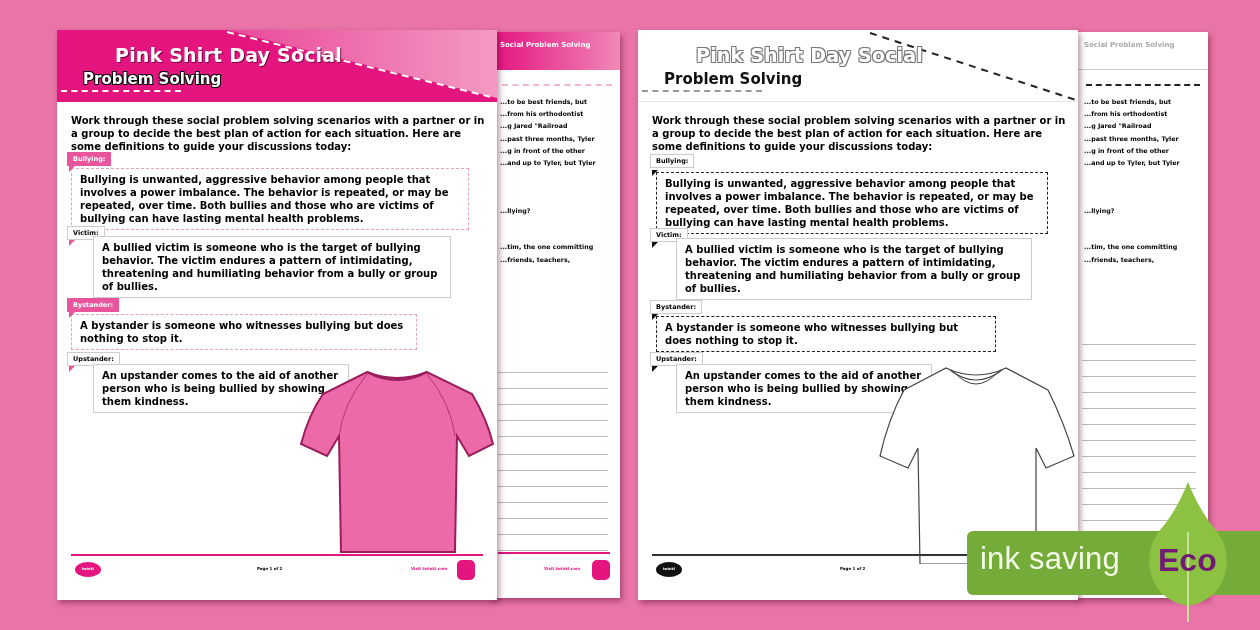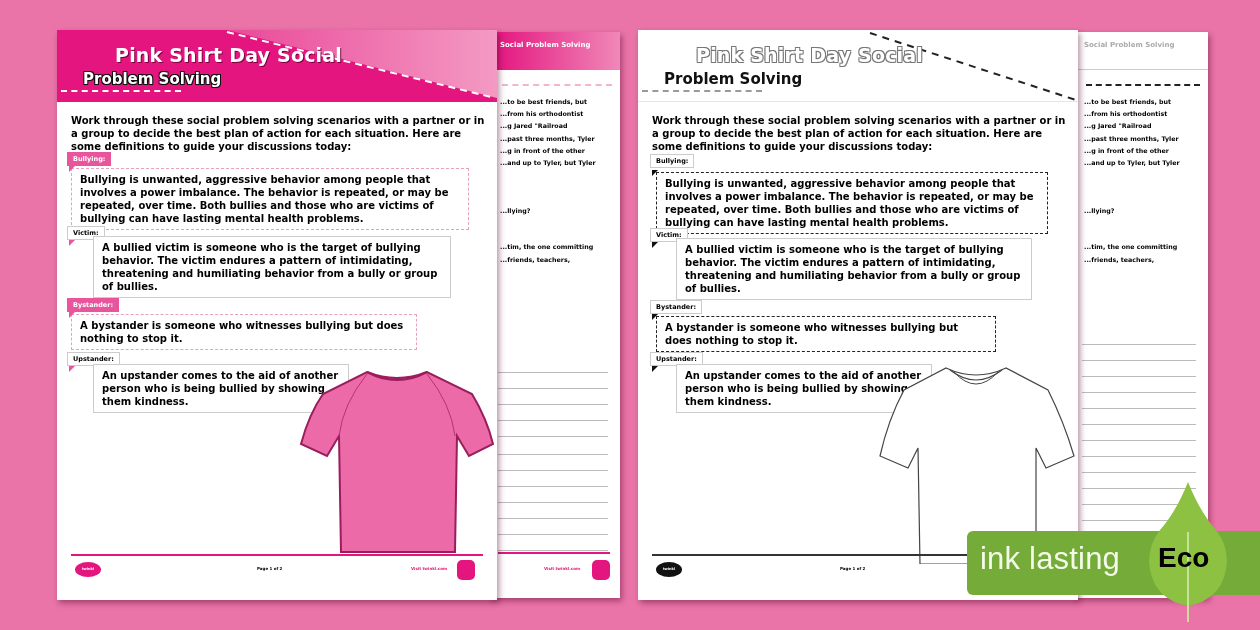--- a/index.html
+++ b/index.html
@@ -29,21 +29,21 @@
 
   .footer-line { position: absolute; left: 14px; right: 14px; height: 2px; }
   .footer-logo { position: absolute; width: 26px; height: 15px; border-radius: 50%; font-size: 3.5px; color: #fff; text-align: center; line-height: 15px; font-weight: bold; }
   .footer-page { position: absolute; font-size: 4px; font-weight: bold; }
   .footer-visit { position: absolute; font-size: 4px; font-weight: bold; }
   .footer-badge { position: absolute; width: 18px; height: 20px; border-radius: 5px; }
 
   .eco-badge { position: absolute; left: 967px; top: 531px; width: 293px; height: 64px; background: #74ab39; border-radius: 6px 0 0 6px; }
   .eco-text { position: absolute; left: 980px; top: 541px; font-family: "Liberation Sans", sans-serif; font-size: 31px; color: #f4fbe9; letter-spacing: 0.2px; }
   .eco-leaf { position: absolute; left: 1148px; top: 482px; width: 80px; height: 140px; }
-  .eco-label { position: absolute; left: 1158px; top: 542px; font-family: "Liberation Sans", sans-serif; font-size: 28px; font-weight: bold; color: #000000; }
+  .eco-label { position: absolute; left: 1158px; top: 542px; font-family: "Liberation Sans", sans-serif; font-size: 32px; font-weight: bold; color: #701a75; }
 </style>
 </head>
 <body>
 
 <div class="sheet back-sheet" style="left:490px; top:32px; width:130px; height:566px;">
   <div class="back-header" style="background:linear-gradient(90deg,#e4157f,#f088b8); color:#fff;">
     <span>Social Problem Solving</span>
   </div>
   <div class="back-dash" style="border-color:#f2b5cf;"></div>
   <div class="back-lines" style="top:64px;">
@@ -214,18 +214,18 @@
     <path d="M74,6 Q100,26 126,6" fill="none" stroke="#444" stroke-width="1.2"></path>
     <path d="M78,8 Q100,32 122,8" fill="none" stroke="#444" stroke-width="1"></path>
   </svg>
 
   <div class="footer-line" style="top:524px; background:#333;"></div>
   <div class="footer-logo" style="left:18px; top:532px; background:#111;">twinkl</div>
   <span class="footer-page" style="left:202px; top:536px;">Page 1 of 2</span>
 </div>
 
 <div class="eco-badge"></div>
-<span class="eco-text">ink lasting</span>
+<span class="eco-text">ink saving</span>
 <svg class="eco-leaf" viewBox="0 0 80 140">
   <path d="M40,0 Q52,30 68,48 Q82,66 78,88 Q72,118 40,124 Q8,118 2,88 Q-2,66 12,48 Q28,30 40,0 Z" fill="#8cc142"></path>
   <line x1="40" y1="50" x2="40" y2="140" stroke="#c6e39a" stroke-width="2"></line>
 </svg>
 <span class="eco-label">Eco</span>
 
 </body></html>

